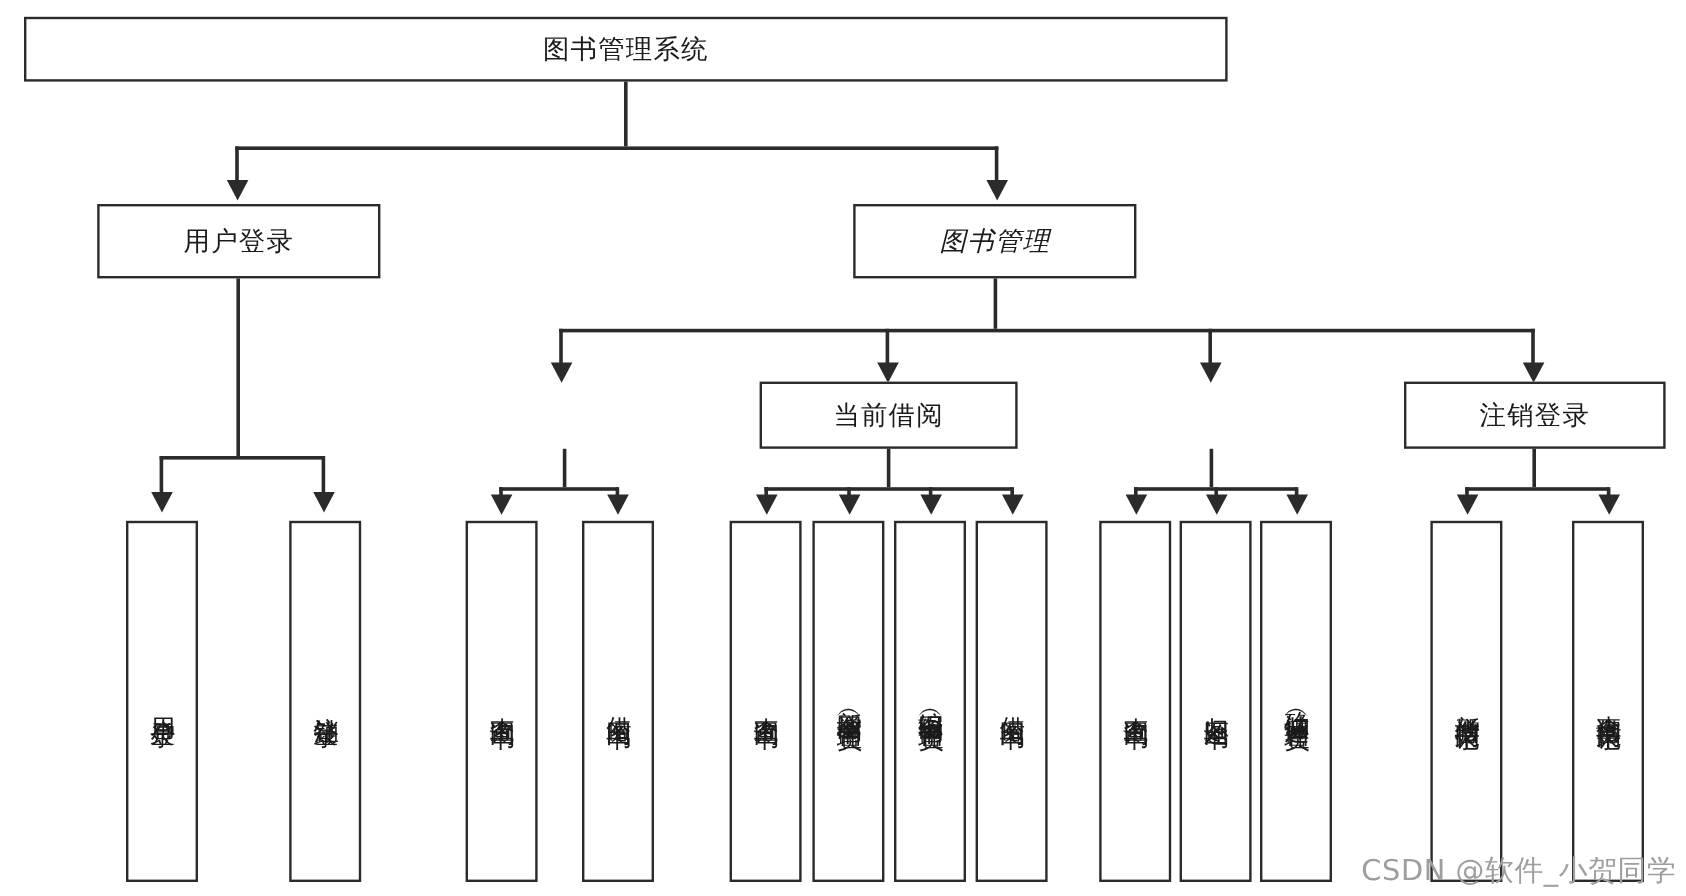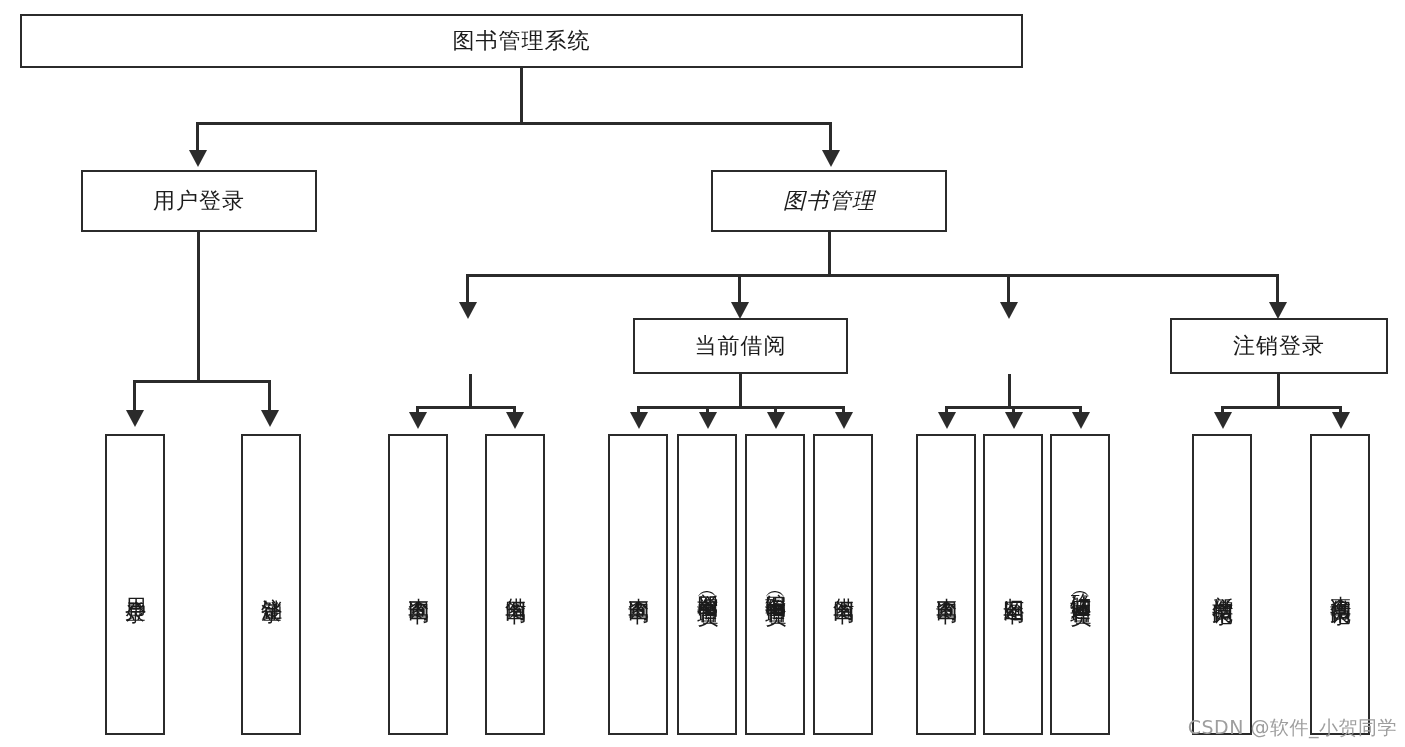--- a/index.html
+++ b/index.html
@@ -56,21 +56,21 @@
     width: 0;
     height: 0;
     border-left: 9px solid transparent;
     border-right: 9px solid transparent;
     border-top: 17px solid #2b2b2b;
   }
   #watermark {
     position: absolute;
     right: 8px;
     bottom: 6px;
-    font-size: 19px;
+    font-size: 24px;
     color: #9e9e9e;
     letter-spacing: 0.5px;
     user-select: none;
   }
 </style>
 </head>
 <body>
 
 <div id="canvas">
 

